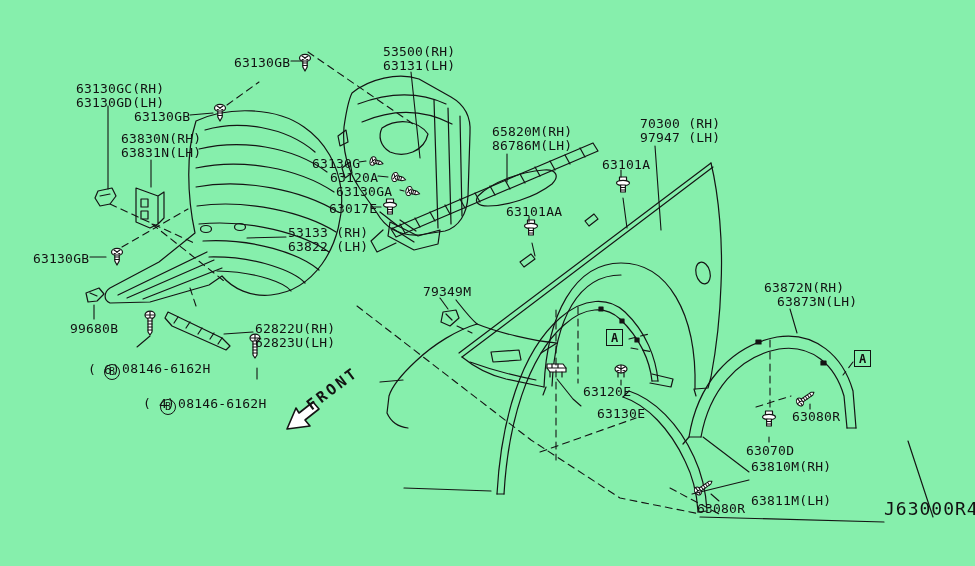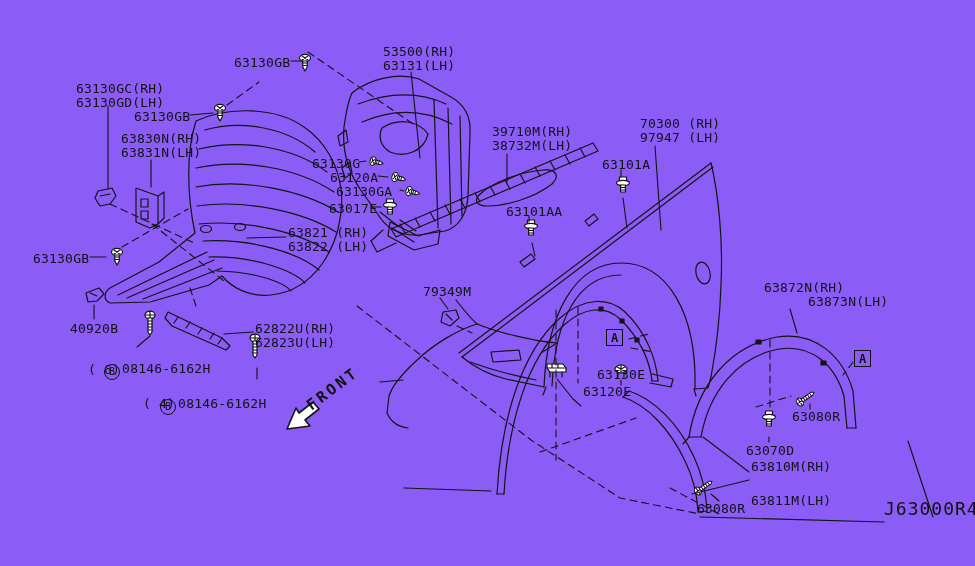--- a/index.html
+++ b/index.html
@@ -1,16 +1,16 @@
 <!DOCTYPE html>
 <html><head>
 <meta charset="utf-8">
 <style>
   html,body{margin:0;padding:0;background:#fff;}
-  #stage{position:relative;width:975px;height:566px;background:#8b5cf6;overflow:hidden;
+  #stage{position:relative;width:975px;height:566px;background:#86efac;overflow:hidden;
          font-family:"DejaVu Sans Mono",monospace;color:#121212;}
   #art{position:absolute;left:0;top:0;}
   .lbl{position:absolute;font:13px/15px "DejaVu Sans Mono",monospace;white-space:pre;
        letter-spacing:.2px;color:#121212;}
   .circ{display:inline-block;width:14px;height:14px;border:1.4px solid #121212;border-radius:50%;
         text-align:center;line-height:13px;font-size:10px;margin-right:2px;vertical-align:-2px;}
   .amark{position:absolute;width:15px;height:15px;border:1.6px solid #121212;
          font:bold 12px "DejaVu Sans Mono",monospace;display:flex;align-items:center;justify-content:center;}
   .front{position:absolute;left:314px;top:396px;font:bold 15px "DejaVu Sans Mono",monospace;
          letter-spacing:3px;transform:rotate(-37deg);transform-origin:left bottom;}
@@ -219,36 +219,36 @@
   <div class="lbl" style="left:383px;top:58px">63131(LH)</div>
   <div class="lbl" style="left:76px;top:81px">63130GC(RH)</div>
   <div class="lbl" style="left:76px;top:95px">63130GD(LH)</div>
   <div class="lbl" style="left:134px;top:109px">63130GB</div>
   <div class="lbl" style="left:121px;top:131px">63830N(RH)</div>
   <div class="lbl" style="left:121px;top:145px">63831N(LH)</div>
   <div class="lbl" style="left:312px;top:156px">63130G</div>
   <div class="lbl" style="left:330px;top:170px">63120A</div>
   <div class="lbl" style="left:336px;top:184px">63130GA</div>
   <div class="lbl" style="left:329px;top:201px">63017E</div>
-  <div class="lbl" style="left:492px;top:124px">39710M(RH)</div>
-  <div class="lbl" style="left:492px;top:138px">38732M(LH)</div>
+  <div class="lbl" style="left:492px;top:124px">65820M(RH)</div>
+  <div class="lbl" style="left:492px;top:138px">86786M(LH)</div>
   <div class="lbl" style="left:640px;top:116px">70300 (RH)</div>
   <div class="lbl" style="left:640px;top:130px">97947 (LH)</div>
   <div class="lbl" style="left:602px;top:157px">63101A</div>
   <div class="lbl" style="left:506px;top:204px">63101AA</div>
   <div class="lbl" style="left:33px;top:251px">63130GB</div>
-  <div class="lbl" style="left:288px;top:225px">63821 (RH)</div>
+  <div class="lbl" style="left:288px;top:225px">53133 (RH)</div>
   <div class="lbl" style="left:288px;top:239px">63822 (LH)</div>
-  <div class="lbl" style="left:70px;top:321px">40920B</div>
+  <div class="lbl" style="left:70px;top:321px">99680B</div>
   <div class="lbl" style="left:255px;top:321px">62822U(RH)</div>
   <div class="lbl" style="left:255px;top:335px">62823U(LH)</div>
   <div class="lbl" style="left:423px;top:284px">79349M</div>
   <div class="lbl" style="left:764px;top:280px">63872N(RH)</div>
-  <div class="lbl" style="left:808px;top:294px">63873N(LH)</div>
-  <div class="lbl" style="left:597px;top:367px">63130E</div>
+  <div class="lbl" style="left:777px;top:294px">63873N(LH)</div>
+  <div class="lbl" style="left:597px;top:406px">63130E</div>
   <div class="lbl" style="left:583px;top:384px">63120E</div>
   <div class="lbl" style="left:792px;top:409px">63080R</div>
   <div class="lbl" style="left:746px;top:443px">63070D</div>
   <div class="lbl" style="left:751px;top:459px">63810M(RH)</div>
   <div class="lbl" style="left:751px;top:493px">63811M(LH)</div>
   <div class="lbl" style="left:697px;top:501px">63080R</div>
 
   <div class="lbl" style="left:72px;top:346px">
     <span class="circ">B</span><span>08146-6162H</span>
   </div>

